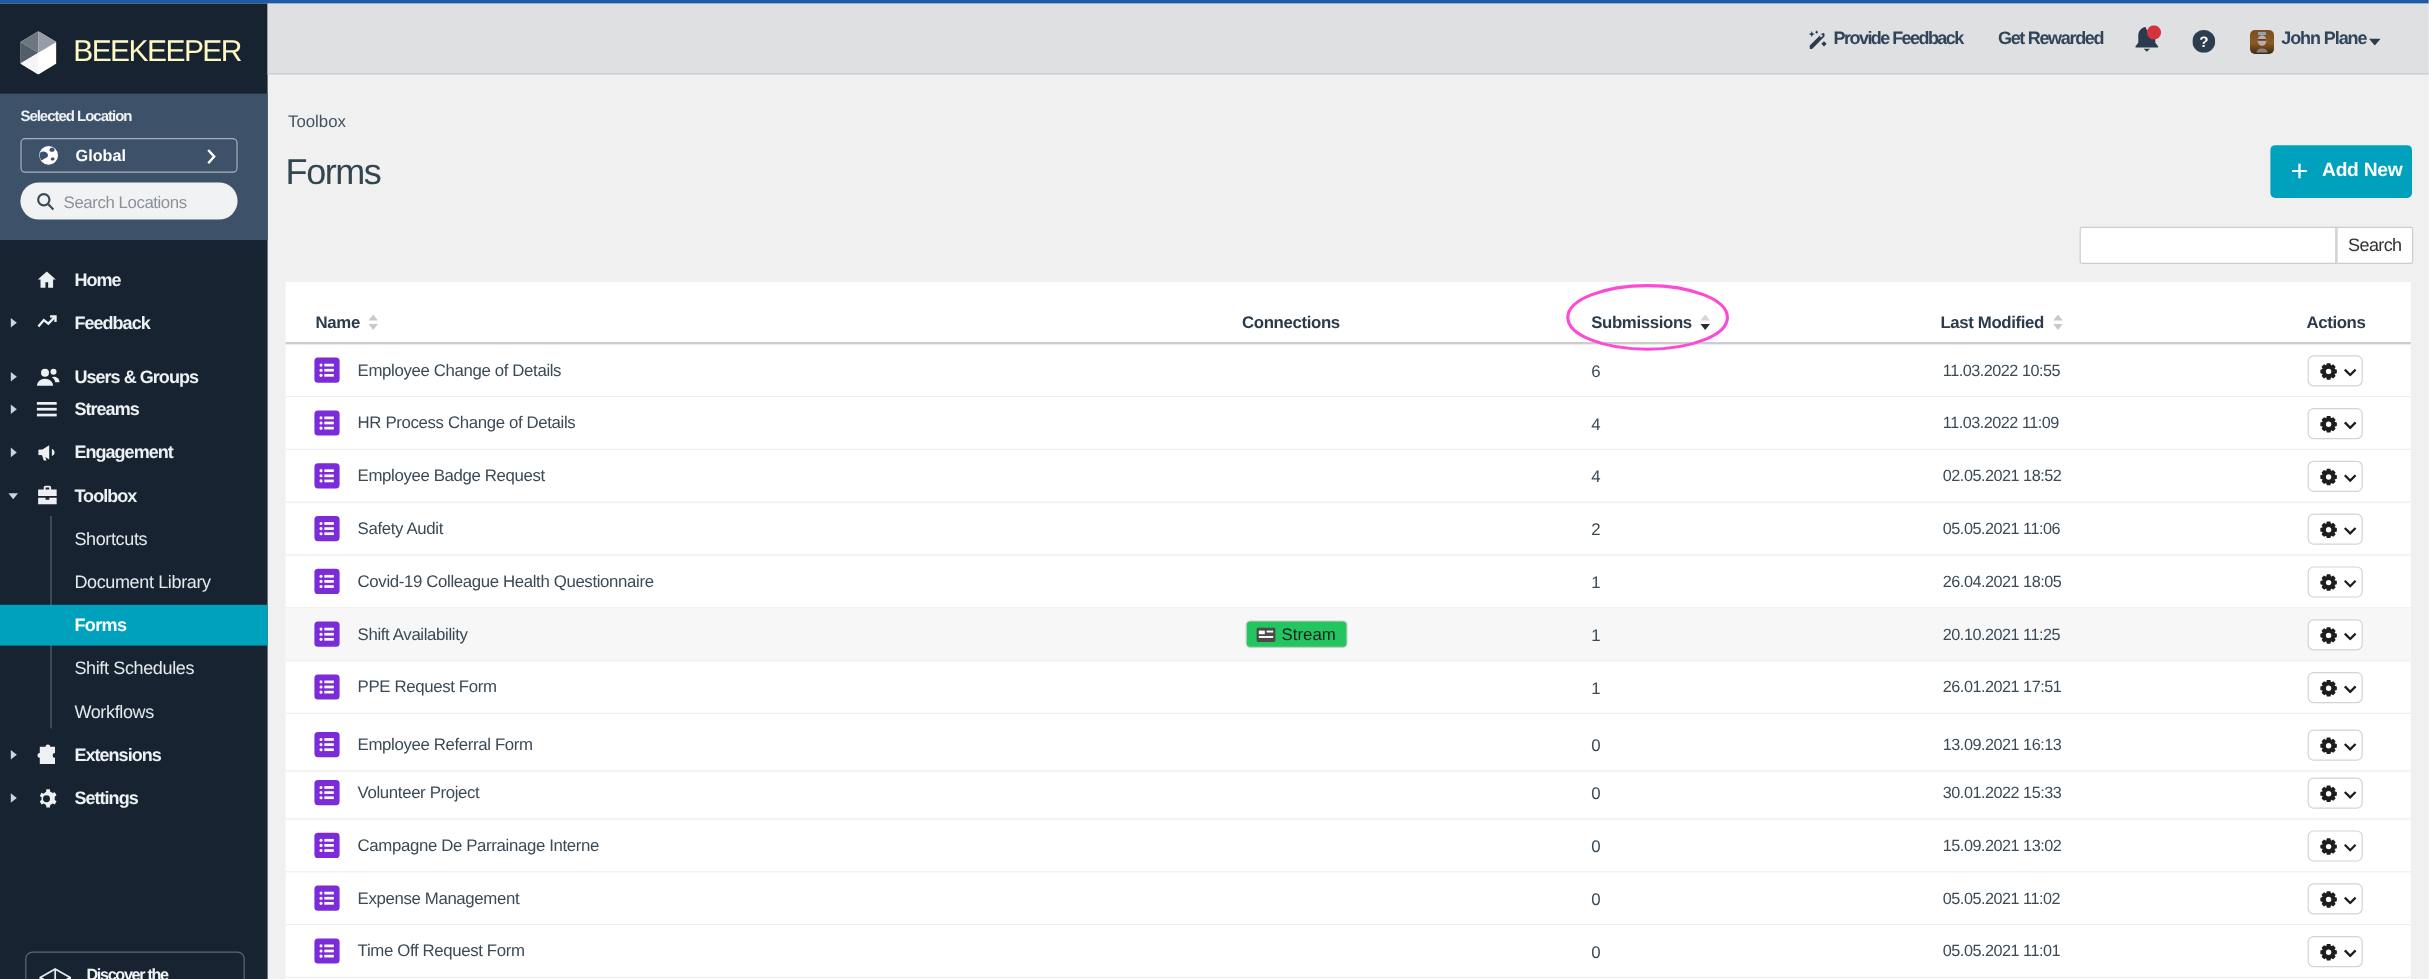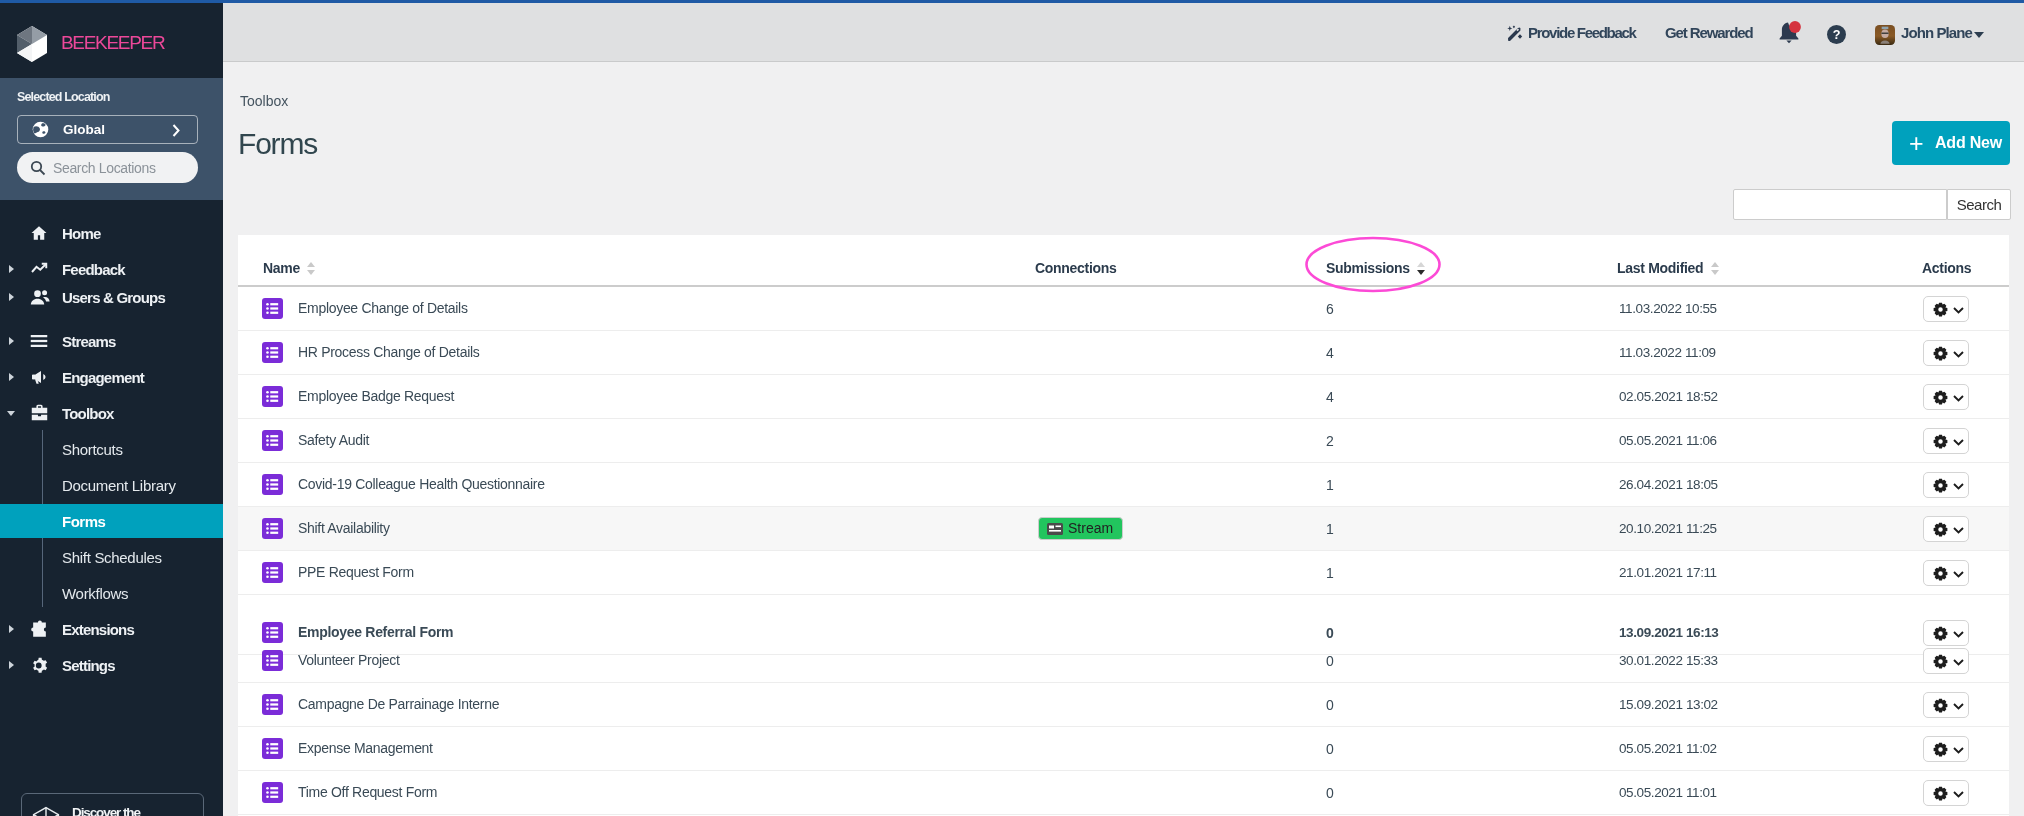--- a/index.html
+++ b/index.html
@@ -3,21 +3,21 @@
 <meta charset="utf-8">
 <style>
 * { margin:0; padding:0; box-sizing:border-box; }
 html,body { width:2024px; height:816px; overflow:hidden; }
 body { font-family:"Liberation Sans", sans-serif; position:relative; background:#f0f0f1; }
 .topstrip { position:absolute; left:0; top:0; width:2024px; height:3px; background:#1f5aa5; }
 
 .sidebar { position:absolute; left:0; top:3px; width:223px; height:813px; background:#172330; color:#eef1f4; }
 .logo { position:absolute; left:0; top:0; width:223px; height:75px; }
 .logo svg.hex { position:absolute; left:17px; top:23px; }
-.logo .word { position:absolute; left:61px; top:22px; height:36px; line-height:36px; font-size:19px; letter-spacing:-1.3px; color:#ec4899; font-weight:400; }
+.logo .word { position:absolute; left:61px; top:22px; height:36px; line-height:36px; font-size:25px; letter-spacing:-1.3px; color:#fef9c3; font-weight:400; }
 .locsec { position:absolute; left:0; top:75px; width:223px; height:122px; background:#3d5269; }
 .locsec .lbl { position:absolute; left:17px; top:12px; font-size:12.5px; font-weight:700; letter-spacing:-0.85px; color:#eef1f4; }
 .globalbtn { position:absolute; left:17px; top:37px; width:181px; height:29px; border:1px solid rgba(255,255,255,0.55); border-radius:4px;text-align:center; }
 .globalbtn .gtxt { position:absolute; left:45px; top:6px; font-size:13.5px; font-weight:700; color:#fff; }
 .globalbtn svg { position:absolute; }
 .searchpill { position:absolute; left:17px; top:74px; width:181px; height:31px; background:#f1f2f3; border-radius:16px; }
 .searchpill .ph { position:absolute; left:36px; top:8px; font-size:14px; letter-spacing:-0.35px; color:#8b9299; }
 
 .nav { position:absolute; left:0; top:199px; width:223px; }
 .navitem { position:absolute; left:0; width:223px; height:34px; }
@@ -102,21 +102,21 @@
       <div class="t">Home</div>
     </div>
     <div class="navitem" style="top:50px;">
       <div class="caret r"></div>
       <svg width="19" height="18" viewBox="0 0 24 24" fill="none" stroke="#eef1f4" stroke-width="2.6">
           <path d="M2 16 8 9l5 4 8-8"></path>
           <path d="M15 5h6v6" fill="none"></path>
         </svg>
       <div class="t">Feedback</div>
     </div>
-    <div class="navitem" style="top:78px;">
+    <div class="navitem" style="top:95px;">
       <div class="caret r"></div>
       <svg width="20" height="18" viewBox="0 0 24 20" fill="#eef1f4">
           <circle cx="9" cy="6" r="4"></circle>
           <path d="M1 19c0-4 3.5-7 8-7s8 3 8 7z"></path>
           <circle cx="17.5" cy="5" r="3"></circle>
           <path d="M18 10c3 0 5.5 2.3 5.5 5.5h-4.2c-.5-2.3-1.8-4.2-3.6-5 .7-.3 1.5-.5 2.3-.5z"></path>
         </svg>
       <div class="t">Users &amp; Groups</div>
     </div>
     <div class="navitem" style="top:122px;">
@@ -402,31 +402,31 @@
             <circle cx="1.6" cy="2.4" r="1.4" fill="#fff"></circle>
             <rect x="4.6" y="1.2" width="8.5" height="2.4" fill="#fff"></rect>
             <circle cx="1.6" cy="7" r="1.4" fill="#fff"></circle>
             <rect x="4.6" y="5.8" width="8.5" height="2.4" fill="#fff"></rect>
             <circle cx="1.6" cy="11.6" r="1.4" fill="#fff"></circle>
             <rect x="4.6" y="10.4" width="8.5" height="2.4" fill="#fff"></rect>
           </svg>
         </div>
         <div class="name">PPE Request Form</div>
         <div class="subs">1</div>
-        <div class="date">21.01.2021 17:11</div>
-        <div class="gearbtn">
-          <svg width="15" height="15" viewBox="0 0 24 24" style="position:absolute;left:9px;top:5px;">
-            <path fill-rule="evenodd" fill="#1d1d1d" d="M19.9 8.7L23.0 9.7L23.0 14.3L19.9 15.3L19.9 15.3L21.4 18.1L18.1 21.4L15.3 19.9L15.3 19.9L14.3 23.0L9.7 23.0L8.7 19.9L8.7 19.9L5.9 21.4L2.6 18.1L4.1 15.3L4.1 15.3L1.0 14.3L1.0 9.7L4.1 8.7L4.1 8.7L2.6 5.9L5.9 2.6L8.7 4.1L8.7 4.1L9.7 1.0L14.3 1.0L15.3 4.1L15.3 4.1L18.1 2.6L21.4 5.9L19.9 8.7ZM15.6 12a3.6 3.6 0 1 0 -7.2 0a3.6 3.6 0 1 0 7.2 0Z"></path>
-          </svg>
-          <svg width="11" height="7" viewBox="0 0 11 7" style="position:absolute;left:29px;top:10px;">
-            <path d="M1 1l4.5 4.5L10 1" stroke="#1d1d1d" stroke-width="1.9" fill="none"></path>
-          </svg>
-        </div>
-      </div>
-      <div class="row" style="top:376px;font-weight:bold;">
+        <div class="date">26.01.2021 17:51</div>
+        <div class="gearbtn">
+          <svg width="15" height="15" viewBox="0 0 24 24" style="position:absolute;left:9px;top:5px;">
+            <path fill-rule="evenodd" fill="#1d1d1d" d="M19.9 8.7L23.0 9.7L23.0 14.3L19.9 15.3L19.9 15.3L21.4 18.1L18.1 21.4L15.3 19.9L15.3 19.9L14.3 23.0L9.7 23.0L8.7 19.9L8.7 19.9L5.9 21.4L2.6 18.1L4.1 15.3L4.1 15.3L1.0 14.3L1.0 9.7L4.1 8.7L4.1 8.7L2.6 5.9L5.9 2.6L8.7 4.1L8.7 4.1L9.7 1.0L14.3 1.0L15.3 4.1L15.3 4.1L18.1 2.6L21.4 5.9L19.9 8.7ZM15.6 12a3.6 3.6 0 1 0 -7.2 0a3.6 3.6 0 1 0 7.2 0Z"></path>
+          </svg>
+          <svg width="11" height="7" viewBox="0 0 11 7" style="position:absolute;left:29px;top:10px;">
+            <path d="M1 1l4.5 4.5L10 1" stroke="#1d1d1d" stroke-width="1.9" fill="none"></path>
+          </svg>
+        </div>
+      </div>
+      <div class="row" style="top:364px;">
         <div class="icon">
           <svg width="13" height="13" viewBox="0 0 14 14" style="position:absolute;left:4px;top:4px;">
             <circle cx="1.6" cy="2.4" r="1.4" fill="#fff"></circle>
             <rect x="4.6" y="1.2" width="8.5" height="2.4" fill="#fff"></rect>
             <circle cx="1.6" cy="7" r="1.4" fill="#fff"></circle>
             <rect x="4.6" y="5.8" width="8.5" height="2.4" fill="#fff"></rect>
             <circle cx="1.6" cy="11.6" r="1.4" fill="#fff"></circle>
             <rect x="4.6" y="10.4" width="8.5" height="2.4" fill="#fff"></rect>
           </svg>
         </div>

